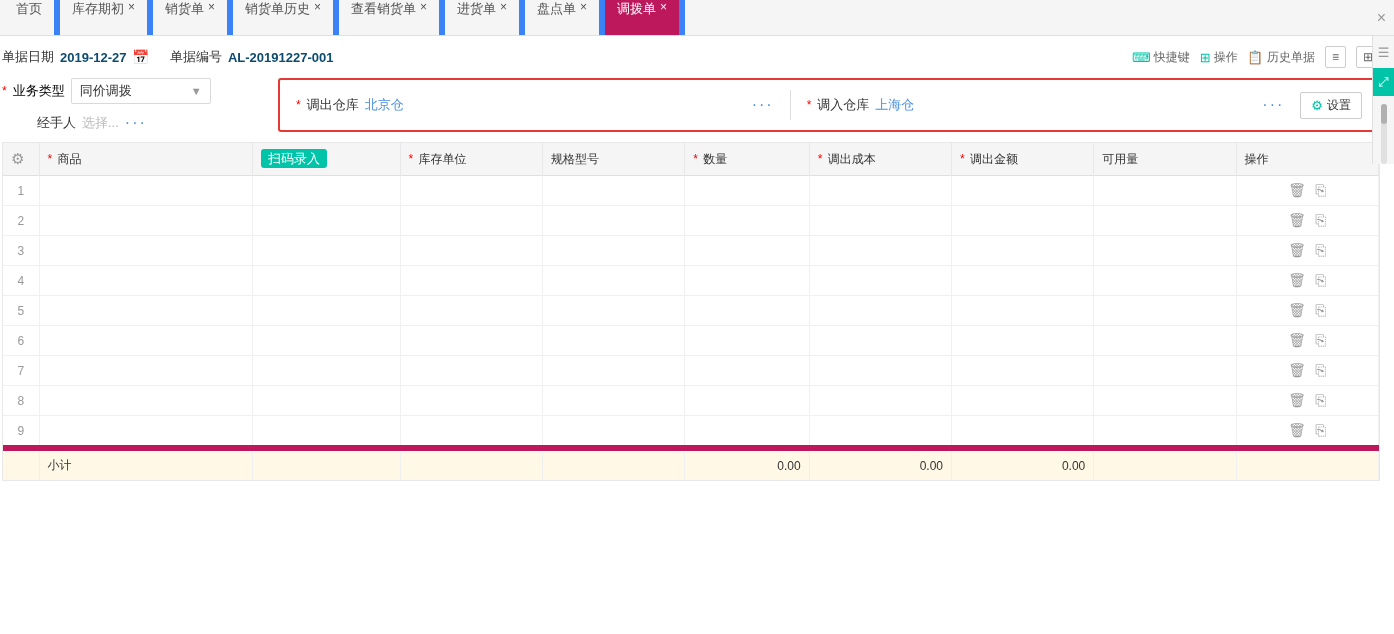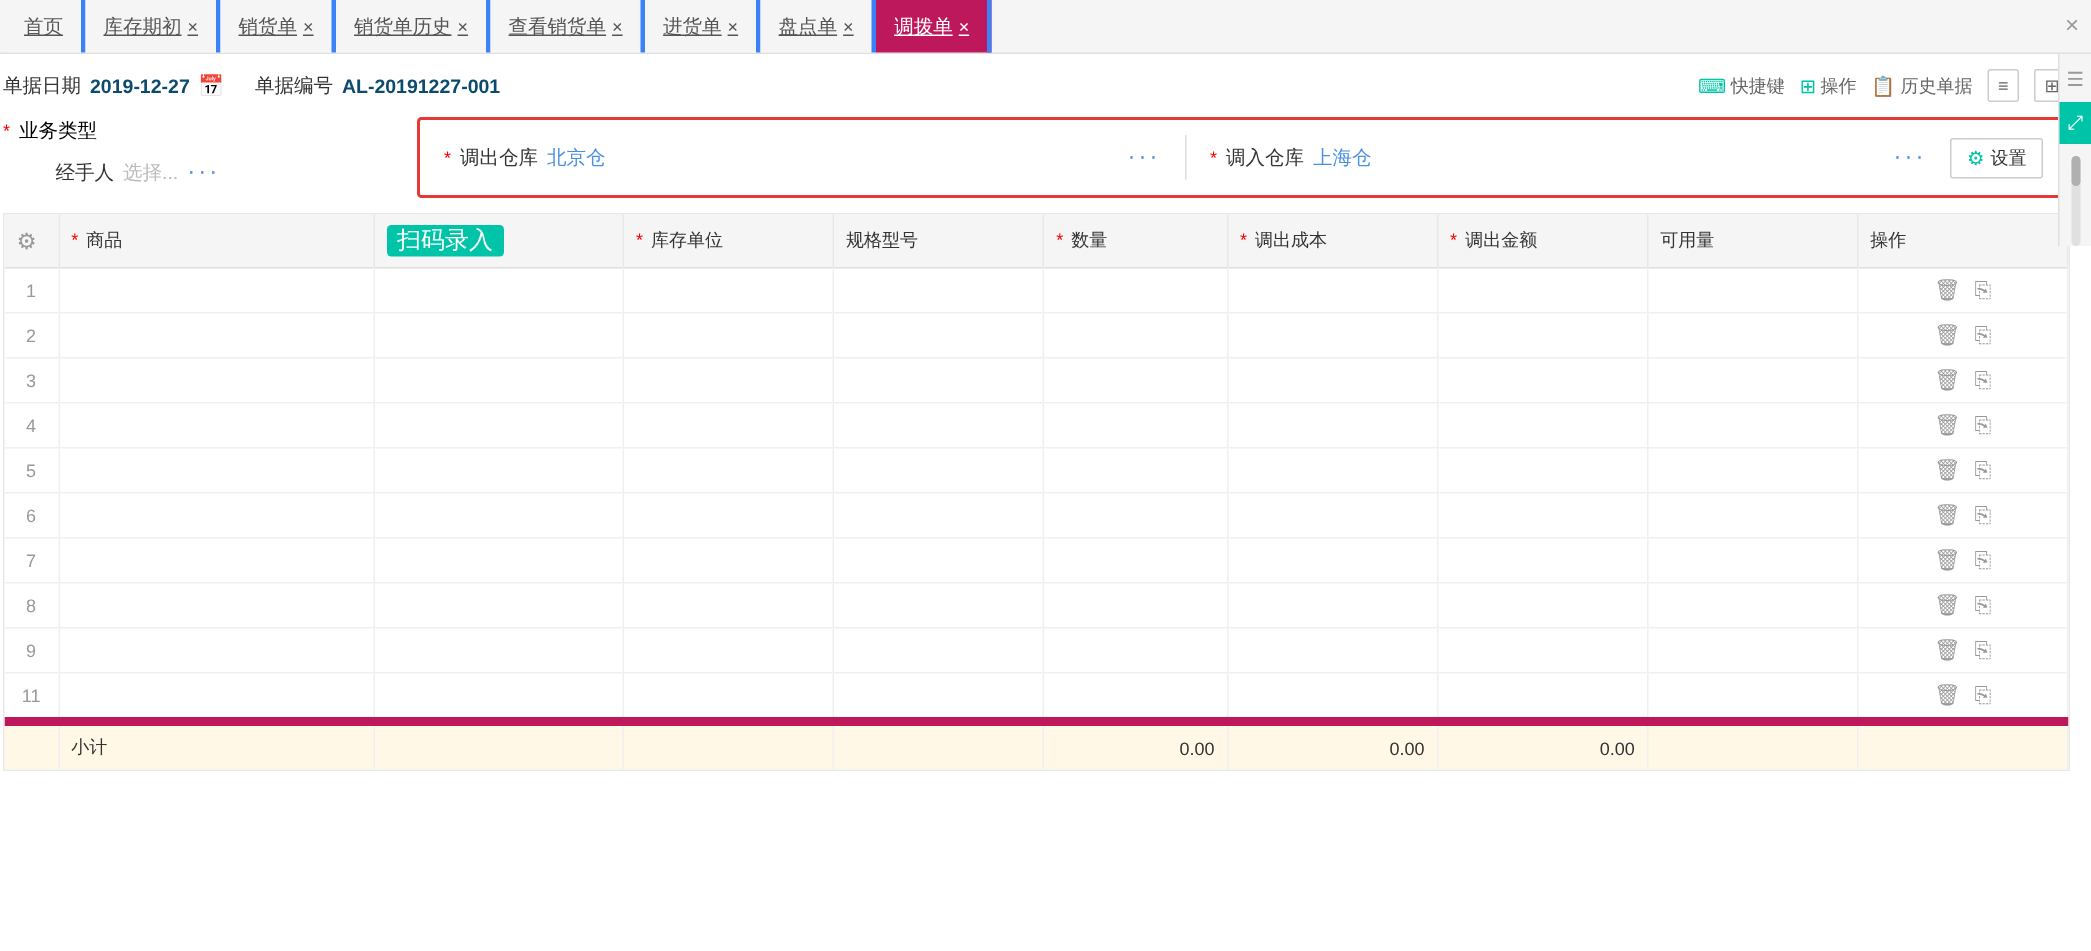--- a/index.html
+++ b/index.html
@@ -8,30 +8,29 @@
     
     .tab-bar {
       display: flex; align-items: center;
       border-bottom: 1px solid #e0e0e0;
       background: #f5f5f5;
       height: 36px;
       padding-left: 4px;
       position: relative;
     }
     .tab-item {
-      display: flex; align-items: center;
+      display: flex; 
       padding: 0 12px;
       height: 100%;
       font-size: 13px;
       color: #555;
       cursor: pointer;
-      border-right: 3px solid #3b82f6;
+      border-right: 6px solid #3b82f6;
       white-space: nowrap;
       background: #f5f5f5;
-      text-decoration: underline;
     }
     .tab-item.active {
       background: #be185d;
       color: #fff;
     }
     .tab-close-btn {
       margin-left: 4px;
       cursor: pointer;
       font-size: 12px;
     }
@@ -226,21 +225,21 @@
     .th-cost { min-width: 80px; }
     .th-amount { min-width: 80px; }
     .th-available { min-width: 80px; }
     .th-ops { min-width: 80px; text-align: center; }
 
     .scan-btn {
       background: #00c4a7;
       color: #fff;
       border-radius: 3px;
       padding: 2px 7px;
-      font-size: 16px;
+      font-size: 13px;
       cursor: pointer;
       white-space: nowrap;
     }
 
     .op-icon-btn {
       cursor: pointer;
       font-size: 14px;
       color: #999;
       margin: 0 3px;
     }
@@ -368,20 +367,24 @@
       </div>
     </div>
   </div>
 
   <div class="form-section">
     <div class="form-left">
 
       <div class="form-field">
         <span class="req">*</span>
         <span class="field-label">业务类型</span>
+        <div class="field-value-box">
+          <span>同价调拨</span>
+          <span class="dropdown-arrow">▼</span>
+        </div>
       </div>
 
       <div class="person-field">
         <span class="field-label">经手人</span>
         <span class="placeholder-text">选择...</span>
         <span class="dots-btn">···</span>
       </div>
     </div>
 
     <div class="red-border-box">
@@ -563,35 +566,20 @@
       <td></td>
       <td></td>
       <td></td>
       <td style="text-align:center;">
         <span class="op-icon-btn" title="删除">🗑</span>
         <span class="op-icon-btn" title="复制">⎘</span>
       </td>
     </tr>
           <tr>
       <td class="row-num">9</td>
-      <td></td>
-      <td></td>
-      <td></td>
-      <td></td>
-      <td></td>
-      <td></td>
-      <td></td>
-      <td></td>
-      <td style="text-align:center;">
-        <span class="op-icon-btn" title="删除">🗑</span>
-        <span class="op-icon-btn" title="复制">⎘</span>
-      </td>
-    </tr>
-          <tr>
-      <td class="row-num">11</td>
       <td></td>
       <td></td>
       <td></td>
       <td></td>
       <td></td>
       <td></td>
       <td></td>
       <td></td>
       <td style="text-align:center;">
         <span class="op-icon-btn" title="删除">🗑</span>

